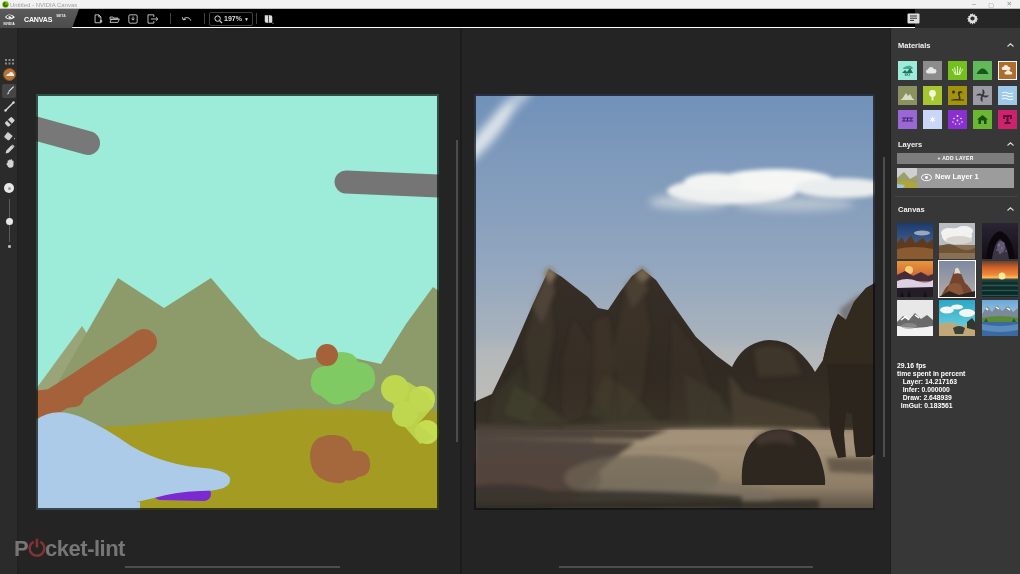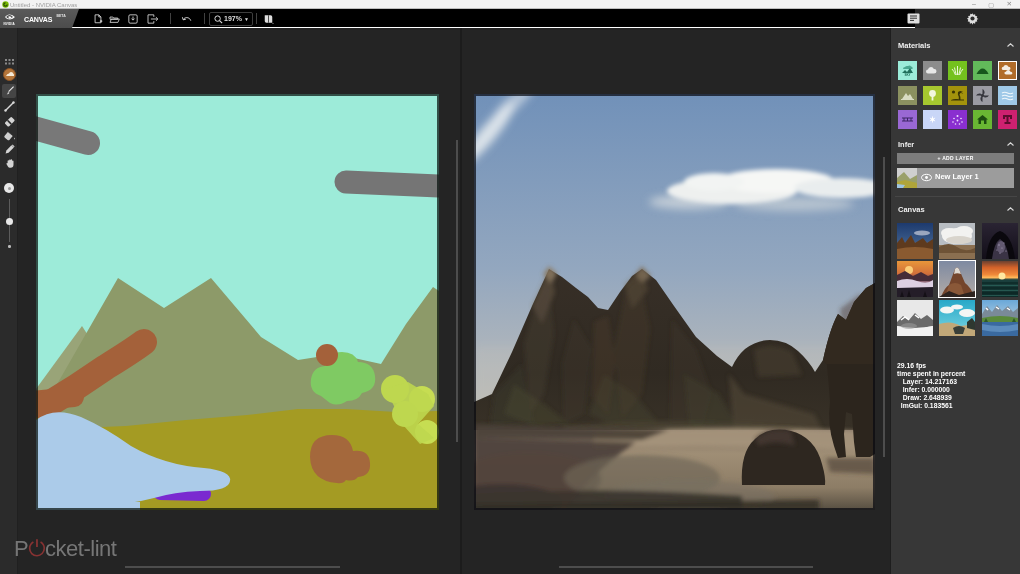--- a/index.html
+++ b/index.html
@@ -24,21 +24,21 @@
   background:#242424; }
 #panedivider { position:absolute; left:460px; top:28px; width:2px; height:546px; background:#1c1c1c; }
 #rightpanel { position:absolute; left:890px; top:28px; width:130px; height:546px;
   background:#373737; border-left:1px solid #1e1e1e; }
 .phead { position:absolute; left:7px; color:#f0f0f0; font-size:7.5px; font-weight:bold; }
 .sw { position:absolute; width:19px; height:19px; }
 .sty { position:absolute; width:36px; height:36px; overflow:hidden; }
 #stats { position:absolute; left:6px; top:334px; color:#fff; font-size:6.8px;
   font-weight:bold; line-height:8.1px; white-space:pre; }
 #watermark { position:absolute; left:14px; top:536px; color:#7d7d7d; opacity:0.92;
-  font-size:22px; font-weight:normal; letter-spacing:-0.5px; }
+  font-size:22px; font-weight:bold; letter-spacing:-0.5px; }
 .scrollv { position:absolute; width:2px; background:#4d4d4d; }
 .scrollh { position:absolute; height:2px; background:#4d4d4d; }
 </style>
 </head>
 <body>
 
 <div id="titlebar">
   <svg class="abs" style="left:2px;top:1px" width="7" height="7" viewBox="0 0 7 7">
     <circle cx="3.5" cy="3.5" r="3.2" fill="#76b900"></circle>
     <path d="M3.5 1.2 A2.3 2.3 0 1 0 5.8 3.5 L4.6 3.5 A1.1 1.1 0 1 1 3.5 2.4 Z" fill="#2a4d00"></path>
@@ -433,21 +433,21 @@
     <svg width="19" height="19" viewBox="0 0 19 19">
         <g fill="#5c0c2e">
           <rect x="5" y="5" width="9" height="2"></rect>
           <rect x="8.5" y="7" width="2" height="5"></rect>
           <rect x="6.5" y="12" width="6" height="2"></rect>
           <rect x="5" y="5" width="2" height="4"></rect>
           <rect x="12" y="5" width="2" height="4"></rect>
         </g>
       </svg>
   </div>
-  <div class="phead" style="top:112px">Infer</div>
+  <div class="phead" style="top:112px">Layers</div>
   <svg class="abs" style="right:6px;top:114px" width="7" height="4" viewBox="0 0 7 4">
       <path d="M0.5 3.5 L3.5 0.8 L6.5 3.5" fill="none" stroke="#d8d8d8" stroke-width="1.1"></path>
     </svg>
   <div class="abs" style="left:6px;top:125px;width:117px;height:11px;background:#7d7d7d;color:#fff;font-size:5px;font-weight:bold;text-align:center;line-height:11px;letter-spacing:0.3px">+ ADD LAYER</div>
   <div class="abs" style="left:6px;top:140px;width:117px;height:20px;background:#9c9c9c"></div>
   <svg class="abs" style="left:6px;top:140px" width="20" height="20" viewBox="0 0 20 20">
     <rect width="20" height="20" fill="#cfcfcf"></rect>
     <path d="M0 10 L7 4 L13 11 L20 7 L20 20 L0 20 Z" fill="#9aa06a"></path>
     <path d="M0 14 L8 12 L20 15 L20 20 L0 20 Z" fill="#b0a53a"></path>
     <path d="M0 16 L8 17 L6 20 L0 20 Z" fill="#9ec4e0"></path>

